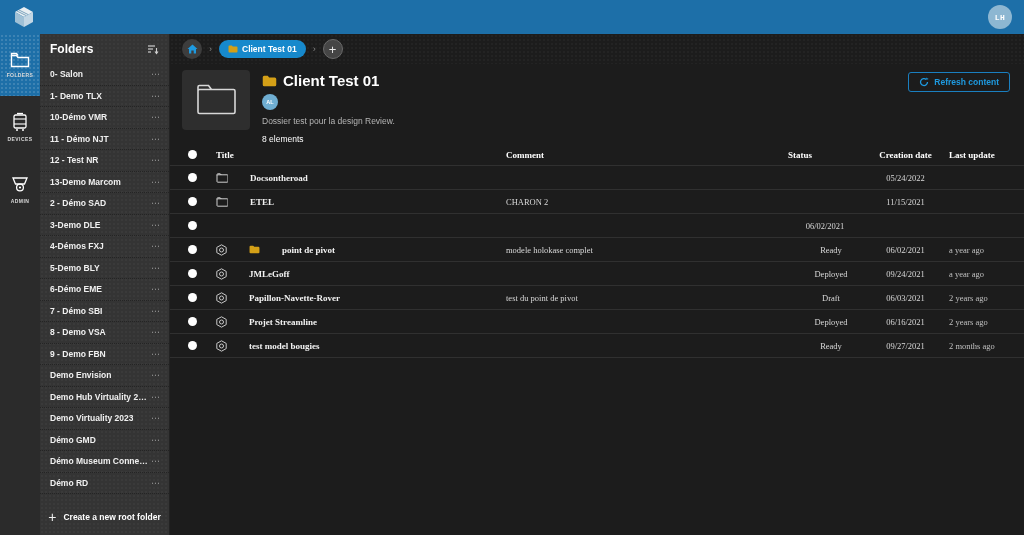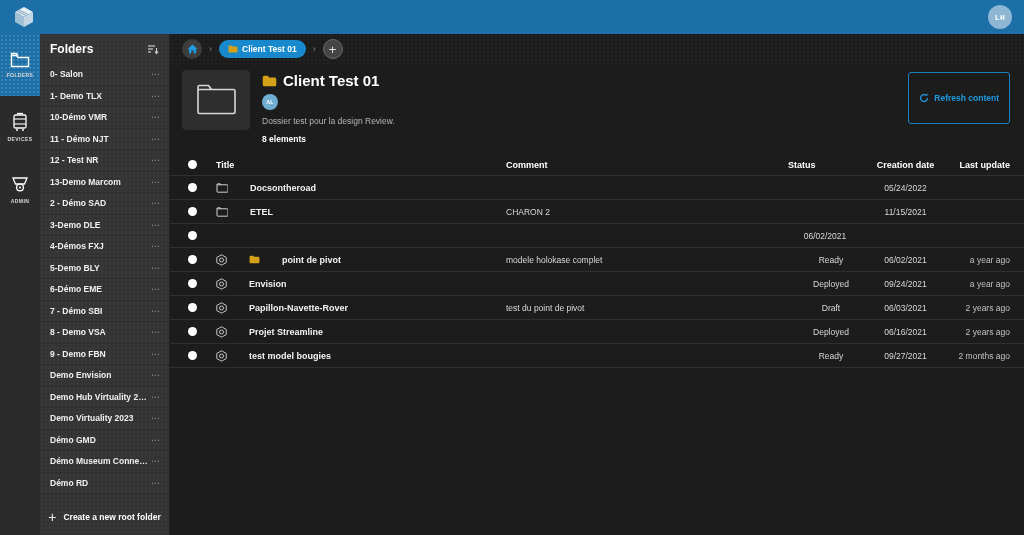--- a/index.html
+++ b/index.html
@@ -66,42 +66,42 @@
   .head { display:flex; padding:6px 14px 0 12px; gap:12px; flex:0 0 auto; }
   .tile { width:68px; height:60px; background:#2e2e2e; border-radius:4px; display:flex;
           align-items:center; justify-content:center; flex:0 0 auto; }
   .head-info { flex:1; min-width:0; }
   .head-title { display:flex; align-items:center; gap:6px; color:#fff; font-size:15px;
                 font-weight:bold; margin-top:2px; }
   .owner-badge { width:16px; height:16px; border-radius:50%; background:#6faed2; color:#fff;
                  font-size:5.5px; font-weight:bold; display:flex; align-items:center;
                  justify-content:center; margin-top:5px; }
   .head-desc { color:#b5b5b5; font-size:8.5px; margin-top:6px; }
-  .head-count { color:#fff; font-size:8.5px; font-weight:bold; margin-top:8px; }
+  .head-count { color:#fff; font-size:8.5px; font-weight:normal; margin-top:8px; }
   .refresh-btn { flex:0 0 auto; align-self:flex-start; margin-top:2px; background:none;
                  border:1px solid #1a7fc0; border-radius:3px; color:#1e9ae0;
-                 font-size:8.5px; font-weight:bold; padding:20px 10px; display:flex;
+                 font-size:8.5px; font-weight:bold; padding:4px 10px; display:flex;
                  align-items:center; gap:5px; cursor:pointer;
                  font-family:"Liberation Sans", sans-serif; }
 
   
-  .table { margin-top:10px; flex:1; min-height:0; }
+  .table { flex:1; min-height:0;font-family:Liberation Serif, serif; }
   .trow { display:grid; grid-template-columns:46px 290px 282px 86px 75px 75px;
           align-items:center; border-bottom:1px solid #303030; height:24px; }
   .trow.thead { height:22px; }
   .thead .th { color:#fff; font-size:9px; font-weight:bold; }
   .cell-check { display:flex; justify-content:flex-start; padding-left:18px; }
   .check-circle { width:9px; height:9px; border-radius:50%; background:#fff; cursor:pointer; }
   .c-titlewrap { display:flex; align-items:center; gap:22px; min-width:0; }
   .c-title-text { color:#f2f2f2; font-size:9px; font-weight:bold; white-space:nowrap;
                   overflow:hidden; text-overflow:ellipsis; }
   .c-comment { color:#d8d8d8; font-size:8.5px; white-space:nowrap; overflow:hidden; }
   .c-status { color:#d8d8d8; font-size:8.5px;text-align:center; }
   .c-created { color:#d8d8d8; font-size:8.5px; text-align:center; padding-right:12px; }
-  .c-updated { color:#c0c0c0; font-size:8.5px; text-align:right; padding-right:14px; }
+  .c-updated { color:#c0c0c0; font-size:8.5px; text-align:left; padding-right:14px; }
   .row-icon { display:flex; align-items:center; flex:0 0 auto; }
 </style>
 </head>
 <body>
 
 <div class="app">
 
   <div class="topbar">
     <div class="logo">
       <svg width="24" height="24" viewBox="0 0 24 24">
@@ -400,21 +400,21 @@
     </div>
     <div class="c-titlewrap">
 
       <span class="row-icon">
         <svg width="11" height="12" viewBox="0 0 11 12">
           <polygon points="5.5,0.8 10.2,3.4 10.2,8.6 5.5,11.2 0.8,8.6 0.8,3.4" fill="none" stroke="#c8c8c8" stroke-width="1"></polygon>
           <circle cx="5.5" cy="6" r="2" fill="none" stroke="#c8c8c8" stroke-width="1"></circle>
         </svg>
       </span>
 
-      <span class="c-title-text">Envision</span>
+      <span class="c-title-text">JMLeGoff</span>
     </div>
     <div class="c-comment"></div>
     <div class="c-status">Deployed</div>
     <div class="c-created">09/24/2021</div>
     <div class="c-updated">a year ago</div>
   </div>
 
   <div class="trow">
     <div class="cell-check">
       <span class="check-circle"></span>

